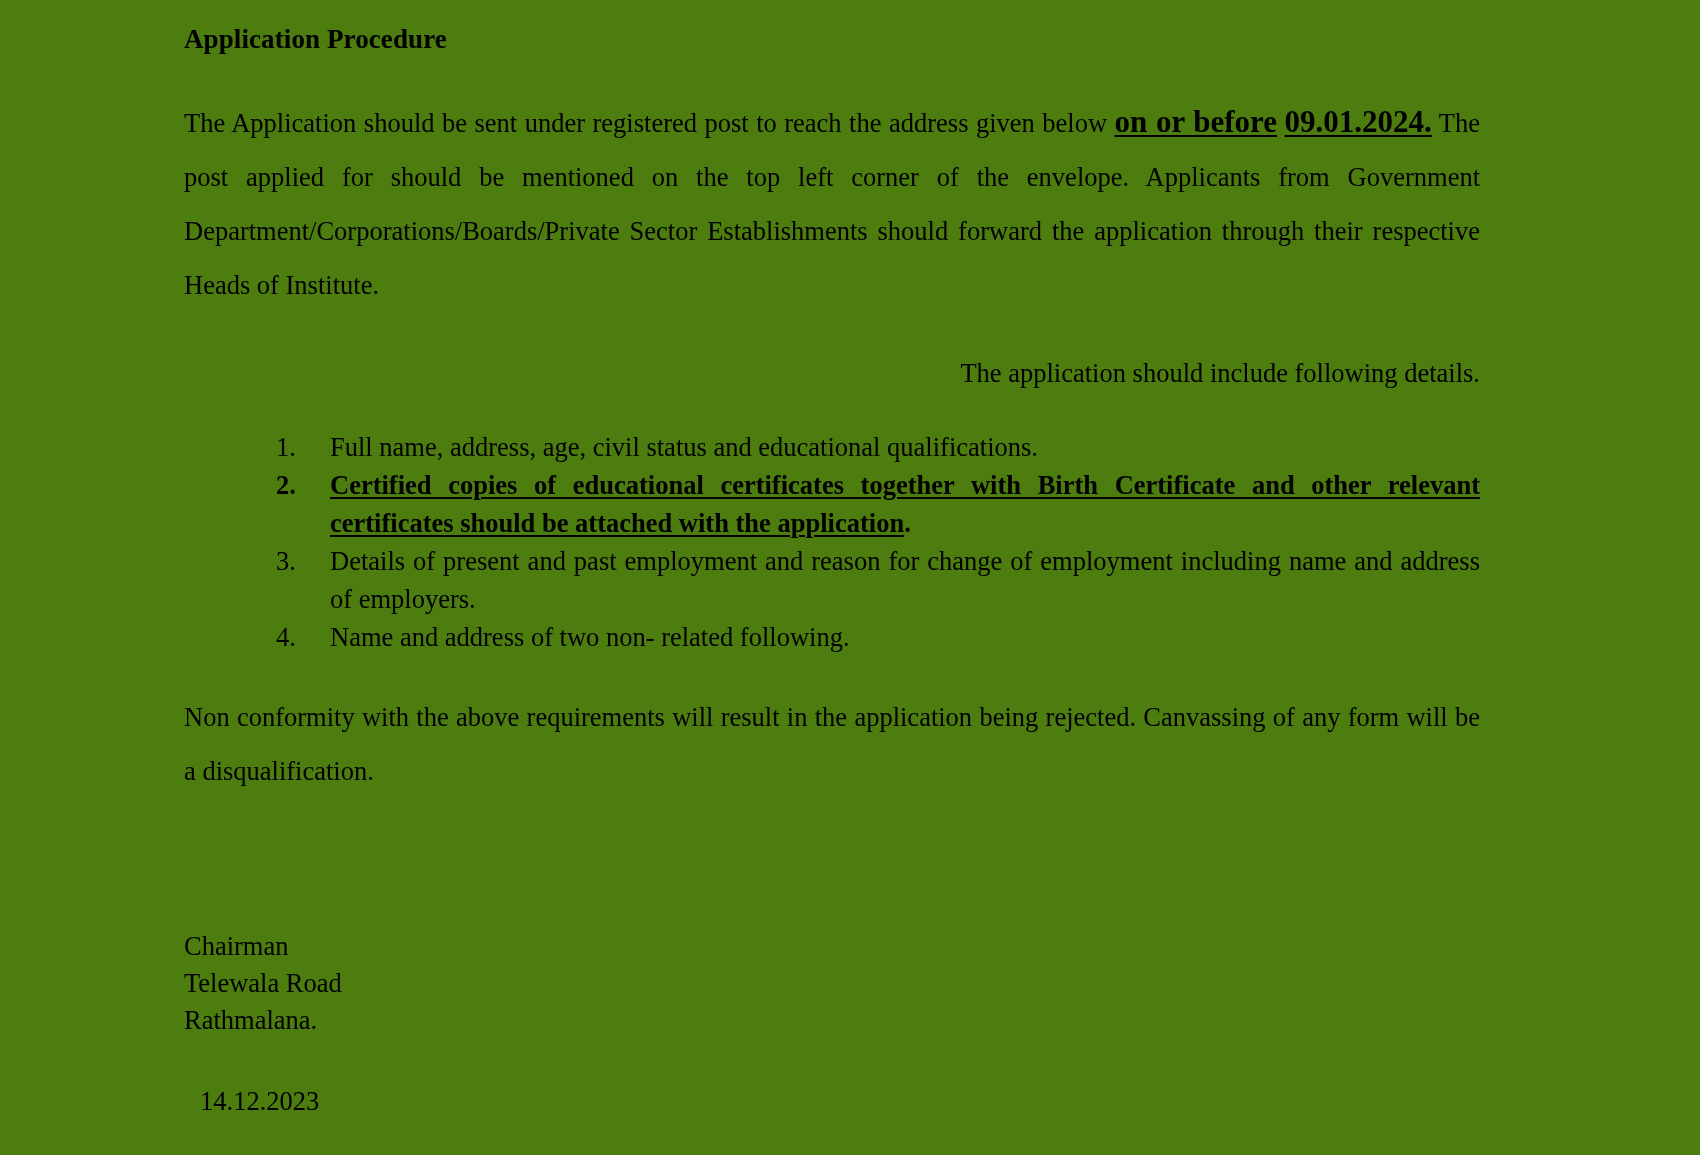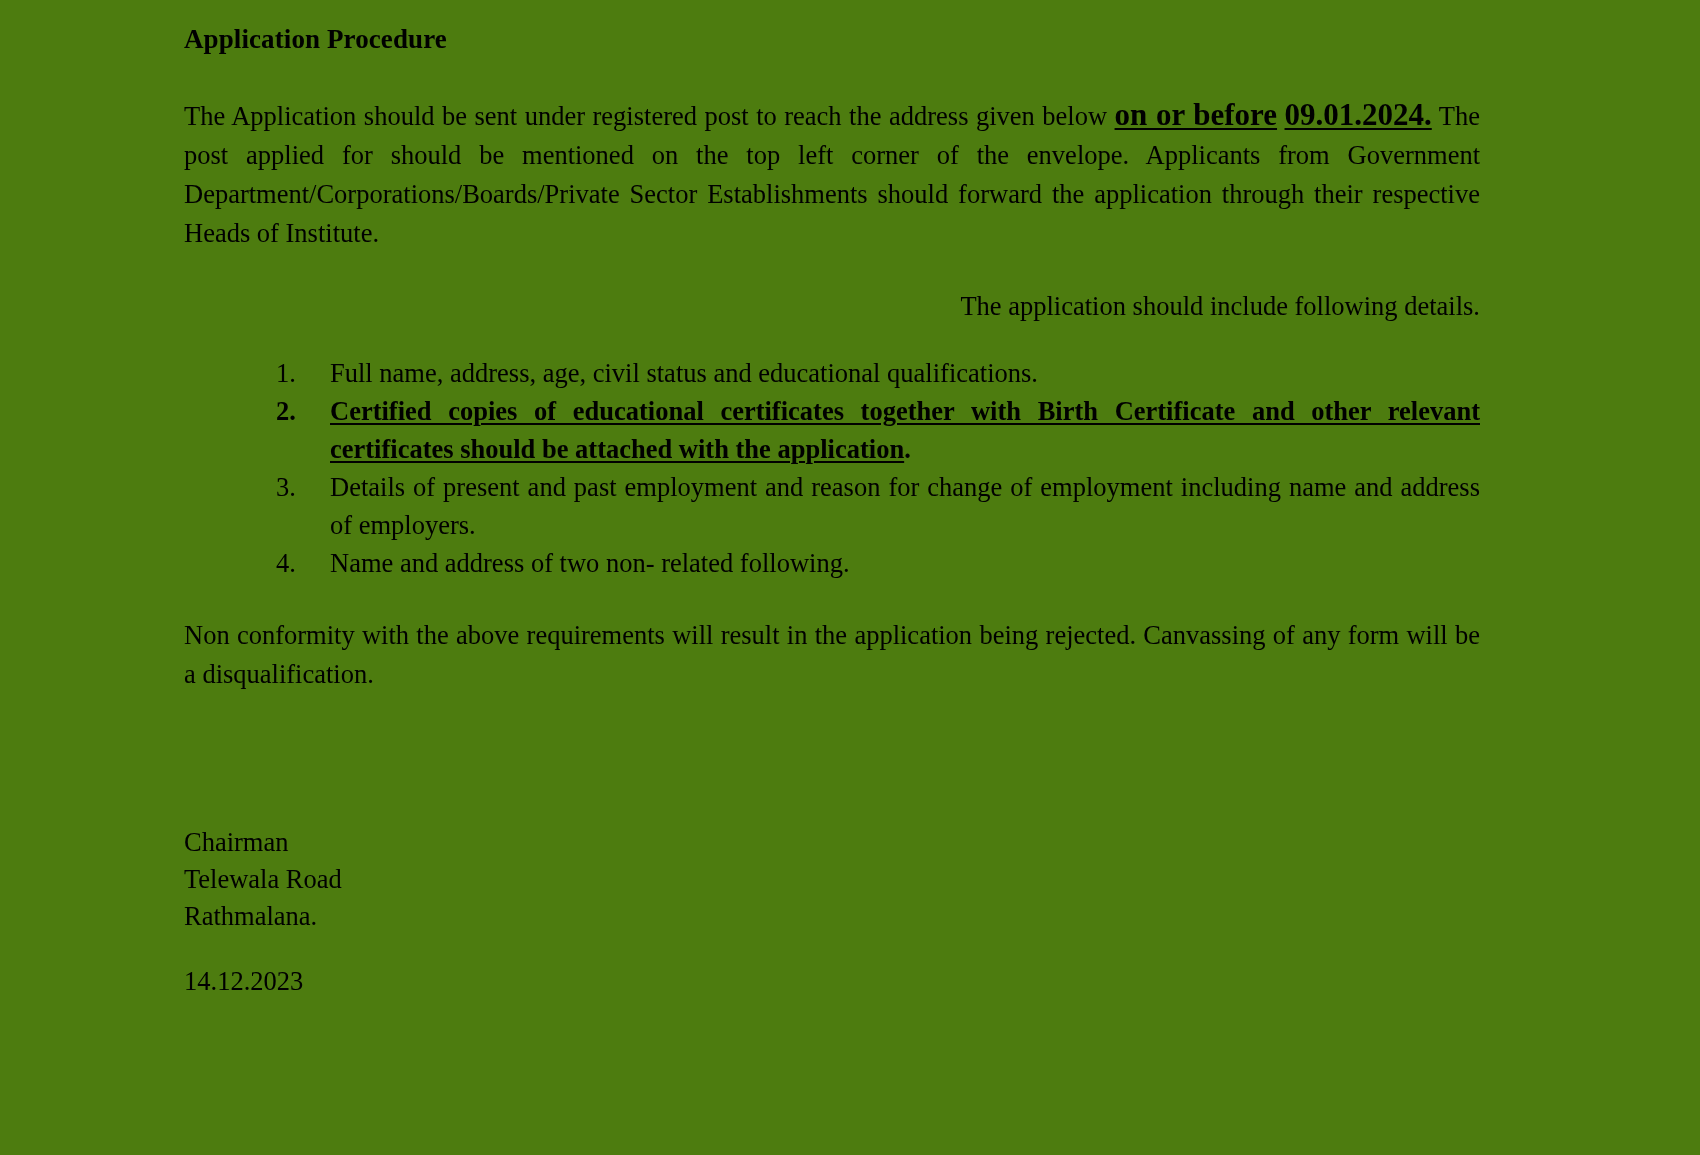--- a/index.html
+++ b/index.html
@@ -37,21 +37,21 @@
     font-weight: bold;
     font-size: 27px;
     line-height: 1.3;
     margin: 0 0 38px 0;
     letter-spacing: 0.1px;
   }
 
   
   .para {
     font-size: 26.5px;
-    line-height: 39px;
+    line-height: 54px;
     text-align: justify;
     text-justify: inter-word;
     margin: 0;
     hyphens: none;
   }
   .para.intro {
     margin-bottom: 0;
   }
   .spacer-md { height: 34px; }
   .spacer-sm { height: 28px; }
@@ -115,21 +115,21 @@
 
   
   .sig-block {
     font-size: 26.5px;
     line-height: 37px;
   }
   .sig-line { margin: 0; white-space: pre; }
   .sig-date {
     font-size: 26.5px;
     line-height: 37px;
-    margin: 0;
+    margin: 16px;
   }
 </style>
 </head>
 <body>
 
 <div class="page">
   <div class="content">
 
     <h1 class="doc-heading">Application Procedure</h1>
 

